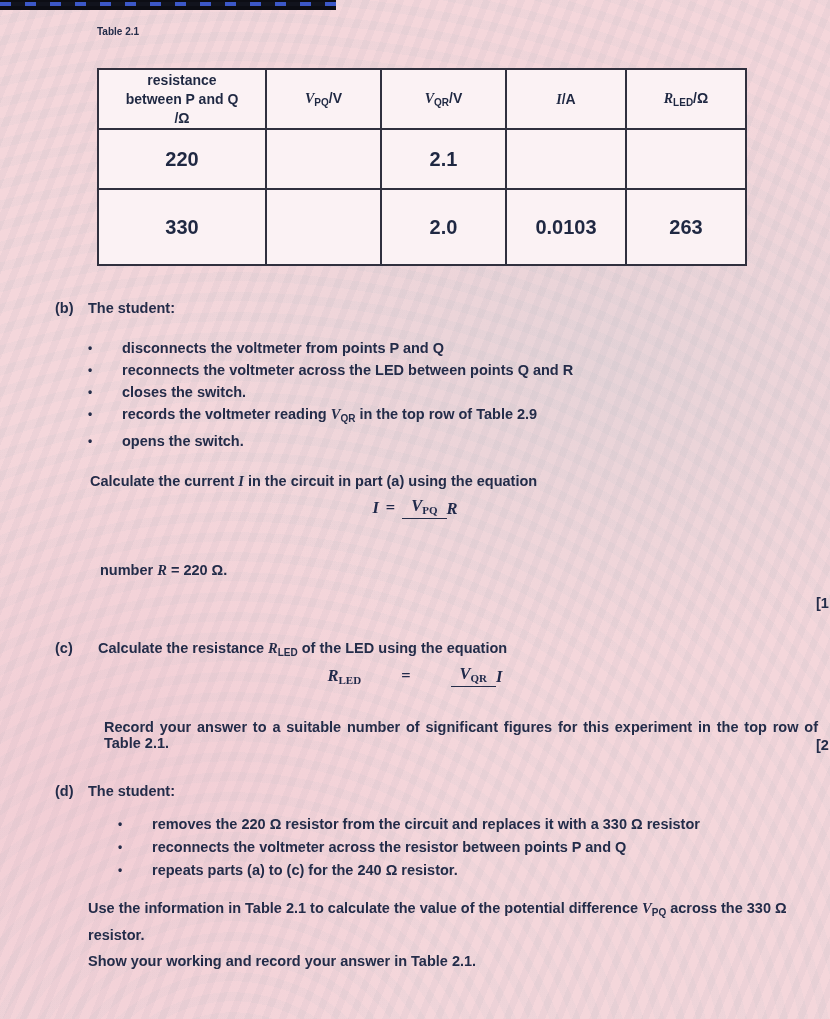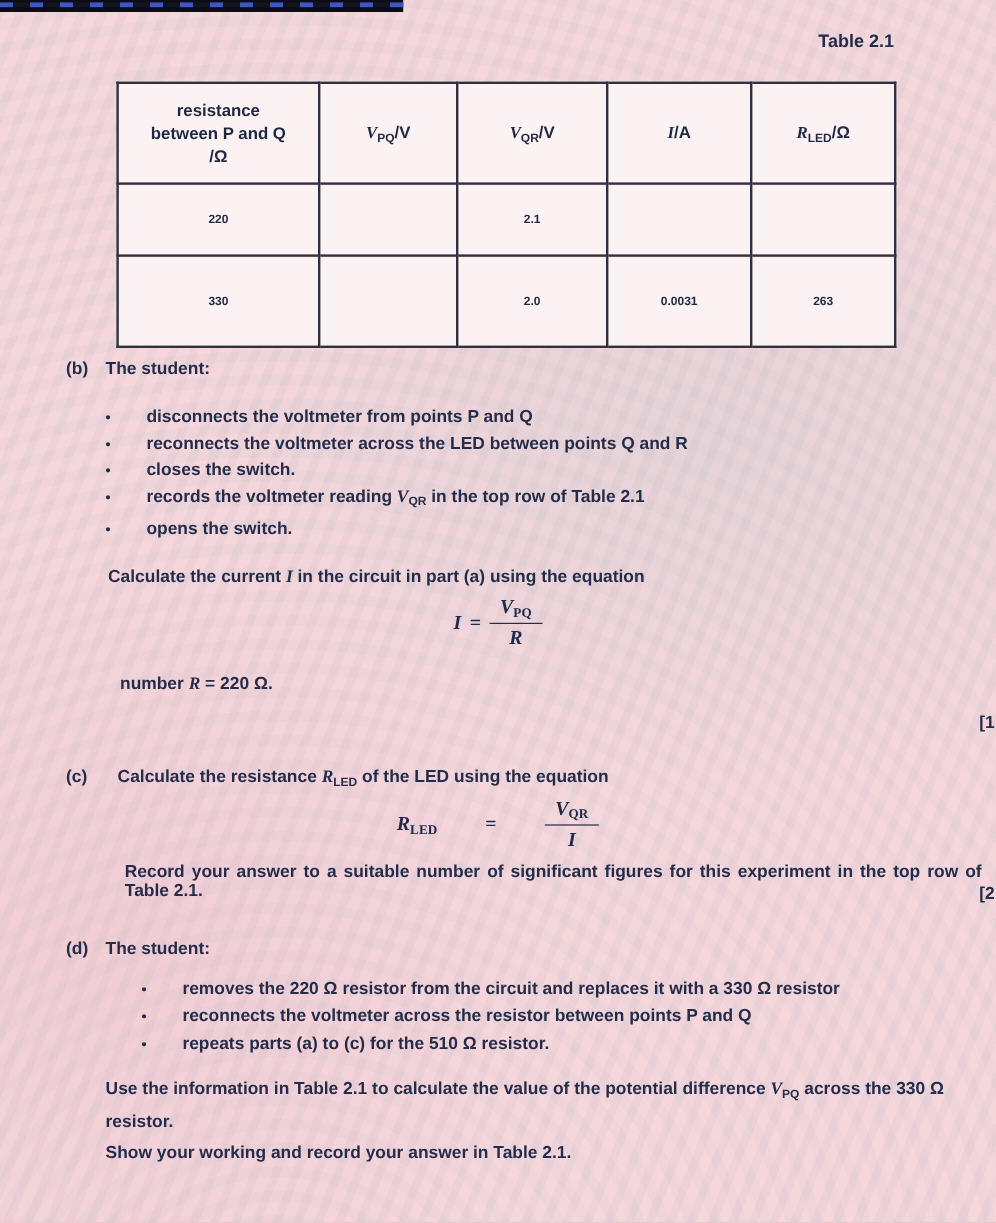--- a/index.html
+++ b/index.html
@@ -20,49 +20,49 @@
   }
   .abs{position:absolute;}
   .top-strip{
     left:0;top:0;width:336px;height:10px;
     background-color:#0c0d14;
     background-image:repeating-linear-gradient(90deg,#3c58c8 0 11px,#11131d 11px 25px);
     background-size:100% 4px;
     background-position:0 2px;
     background-repeat:no-repeat;
   }
-  .tbl-title{left:97px;top:26px;width:648px;text-align:right;font-weight:700;font-size:15px;}
+  .tbl-title{left:97px;top:26px;width:648px;text-align:left;font-weight:700;font-size:10px;}
   table.dtable{
     position:absolute;left:97px;top:68px;
     border-collapse:collapse;table-layout:fixed;
     background:#fbf2f4;
     border:2.5px solid #30303e;
   }
   table.dtable th,table.dtable td{
     border:2px solid #30303e;
     text-align:center;vertical-align:middle;
     padding:0 4px;color:#1f2842;
   }
   table.dtable th{font-weight:700;font-size:14px;}
-  table.dtable td{font-weight:700;font-size:10px;}
+  table.dtable td{font-weight:700;font-size:20px;}
   .hl{display:block;line-height:19px;}
   .var{font-family:"Liberation Serif",serif;font-style:italic;font-weight:600;}
   sub{font-size:10px;vertical-align:-3px;font-style:normal;font-weight:600;letter-spacing:0;}
   .label-row{display:flex;}
   .plabel{flex:0 0 33px;}
   .plabel.wide{flex:0 0 43px;}
   .bullet-row{display:flex;line-height:22px;}
   .bullet-row .bullet{flex:0 0 34px;font-size:12px;}
   .bullets-d .bullet-row{line-height:23px;}
   .equation{
     left:0;width:830px;display:flex;justify-content:center;align-items:center;gap:7px;
     font-family:"Liberation Serif",serif;font-size:16.5px;font-weight:600;color:#20294a;
   }
   .equation sub{font-size:11px;}
-  .frac{display:inline-flex;flex-direction:column;align-items:center;}
+  .frac{display:inline-flex;align-items:center;}
   .frac .num{border-bottom:1.7px solid #232c49;padding:0 9px 2px;}
   .frac .den{padding:2px 0 0;}
   .justify{text-align:justify;}
   .mark{font-weight:600;}
 </style>
 </head>
 <body>
 
 <div class="page">
 
@@ -72,21 +72,21 @@
 
   <table class="dtable">
     <colgroup>
       <col style="width:168px">
         <col style="width:115px">
         <col style="width:125px">
         <col style="width:120px">
         <col style="width:120px">
     </colgroup>
     <tbody>
-      <tr style="height:84px">
+      <tr style="height:60px">
         <th>
           <span class="hl">resistance</span>
           <span class="hl">between P and Q</span>
           <span class="hl">/Ω</span>
         </th>
         <th><span class="var">V</span><sub>PQ</sub><span>/V</span></th>
         <th><span class="var">V</span><sub>QR</sub><span>/V</span></th>
         <th><span class="var">I</span><span>/A</span></th>
         <th><span class="var">R</span><sub>LED</sub><span>/Ω</span></th>
       </tr>
@@ -94,21 +94,21 @@
         <td>220</td>
         <td></td>
         <td>2.1</td>
         <td></td>
         <td></td>
       </tr>
       <tr style="height:76px">
         <td>330</td>
         <td></td>
         <td>2.0</td>
-        <td>0.0031</td>
+        <td>0.0103</td>
         <td>263</td>
       </tr>
     </tbody>
   </table>
 
   <div class="abs label-row" style="left:55px;top:300px;">
     <span class="plabel">(b)</span>
     <span>The student:</span>
   </div>
 
@@ -120,21 +120,21 @@
     <div class="bullet-row">
       <span class="bullet">•</span>
       <span>reconnects the voltmeter across the LED between points Q and R</span>
     </div>
     <div class="bullet-row">
       <span class="bullet">•</span>
       <span>closes the switch.</span>
     </div>
     <div class="bullet-row">
       <span class="bullet">•</span>
-      <span><span>records the voltmeter reading </span><span class="var">V</span><sub>QR</sub><span> in the top row of Table 2.1</span></span>
+      <span><span>records the voltmeter reading </span><span class="var">V</span><sub>QR</sub><span> in the top row of Table 2.9</span></span>
     </div>
     <div class="bullet-row">
       <span class="bullet">•</span>
       <span>opens the switch.</span>
     </div>
   </div>
 
   <div class="abs" style="left:90px;top:473px;"><span>Calculate the current </span><span class="var">I</span><span> in the circuit in part (a) using the equation</span></div>
 
   <div class="abs equation" style="top:496px;">
@@ -176,21 +176,21 @@
     <div class="bullet-row">
       <span class="bullet">•</span>
       <span>removes the 220 Ω resistor from the circuit and replaces it with a 330 Ω resistor</span>
     </div>
     <div class="bullet-row">
       <span class="bullet">•</span>
       <span>reconnects the voltmeter across the resistor between points P and Q</span>
     </div>
     <div class="bullet-row">
       <span class="bullet">•</span>
-      <span>repeats parts (a) to (c) for the 510 Ω resistor.</span>
+      <span>repeats parts (a) to (c) for the 240 Ω resistor.</span>
     </div>
   </div>
 
   <div class="abs" style="left:88px;top:897px;width:740px;line-height:22px;"><span>Use the information in Table 2.1 to calculate the value of the potential difference </span><span class="var">V</span><sub>PQ</sub><span> across the 330 Ω resistor.</span></div>
 
   <div class="abs" style="left:88px;top:953px;">Show your working and record your answer in Table 2.1.</div>
 
 </div>
 
 </body></html>

